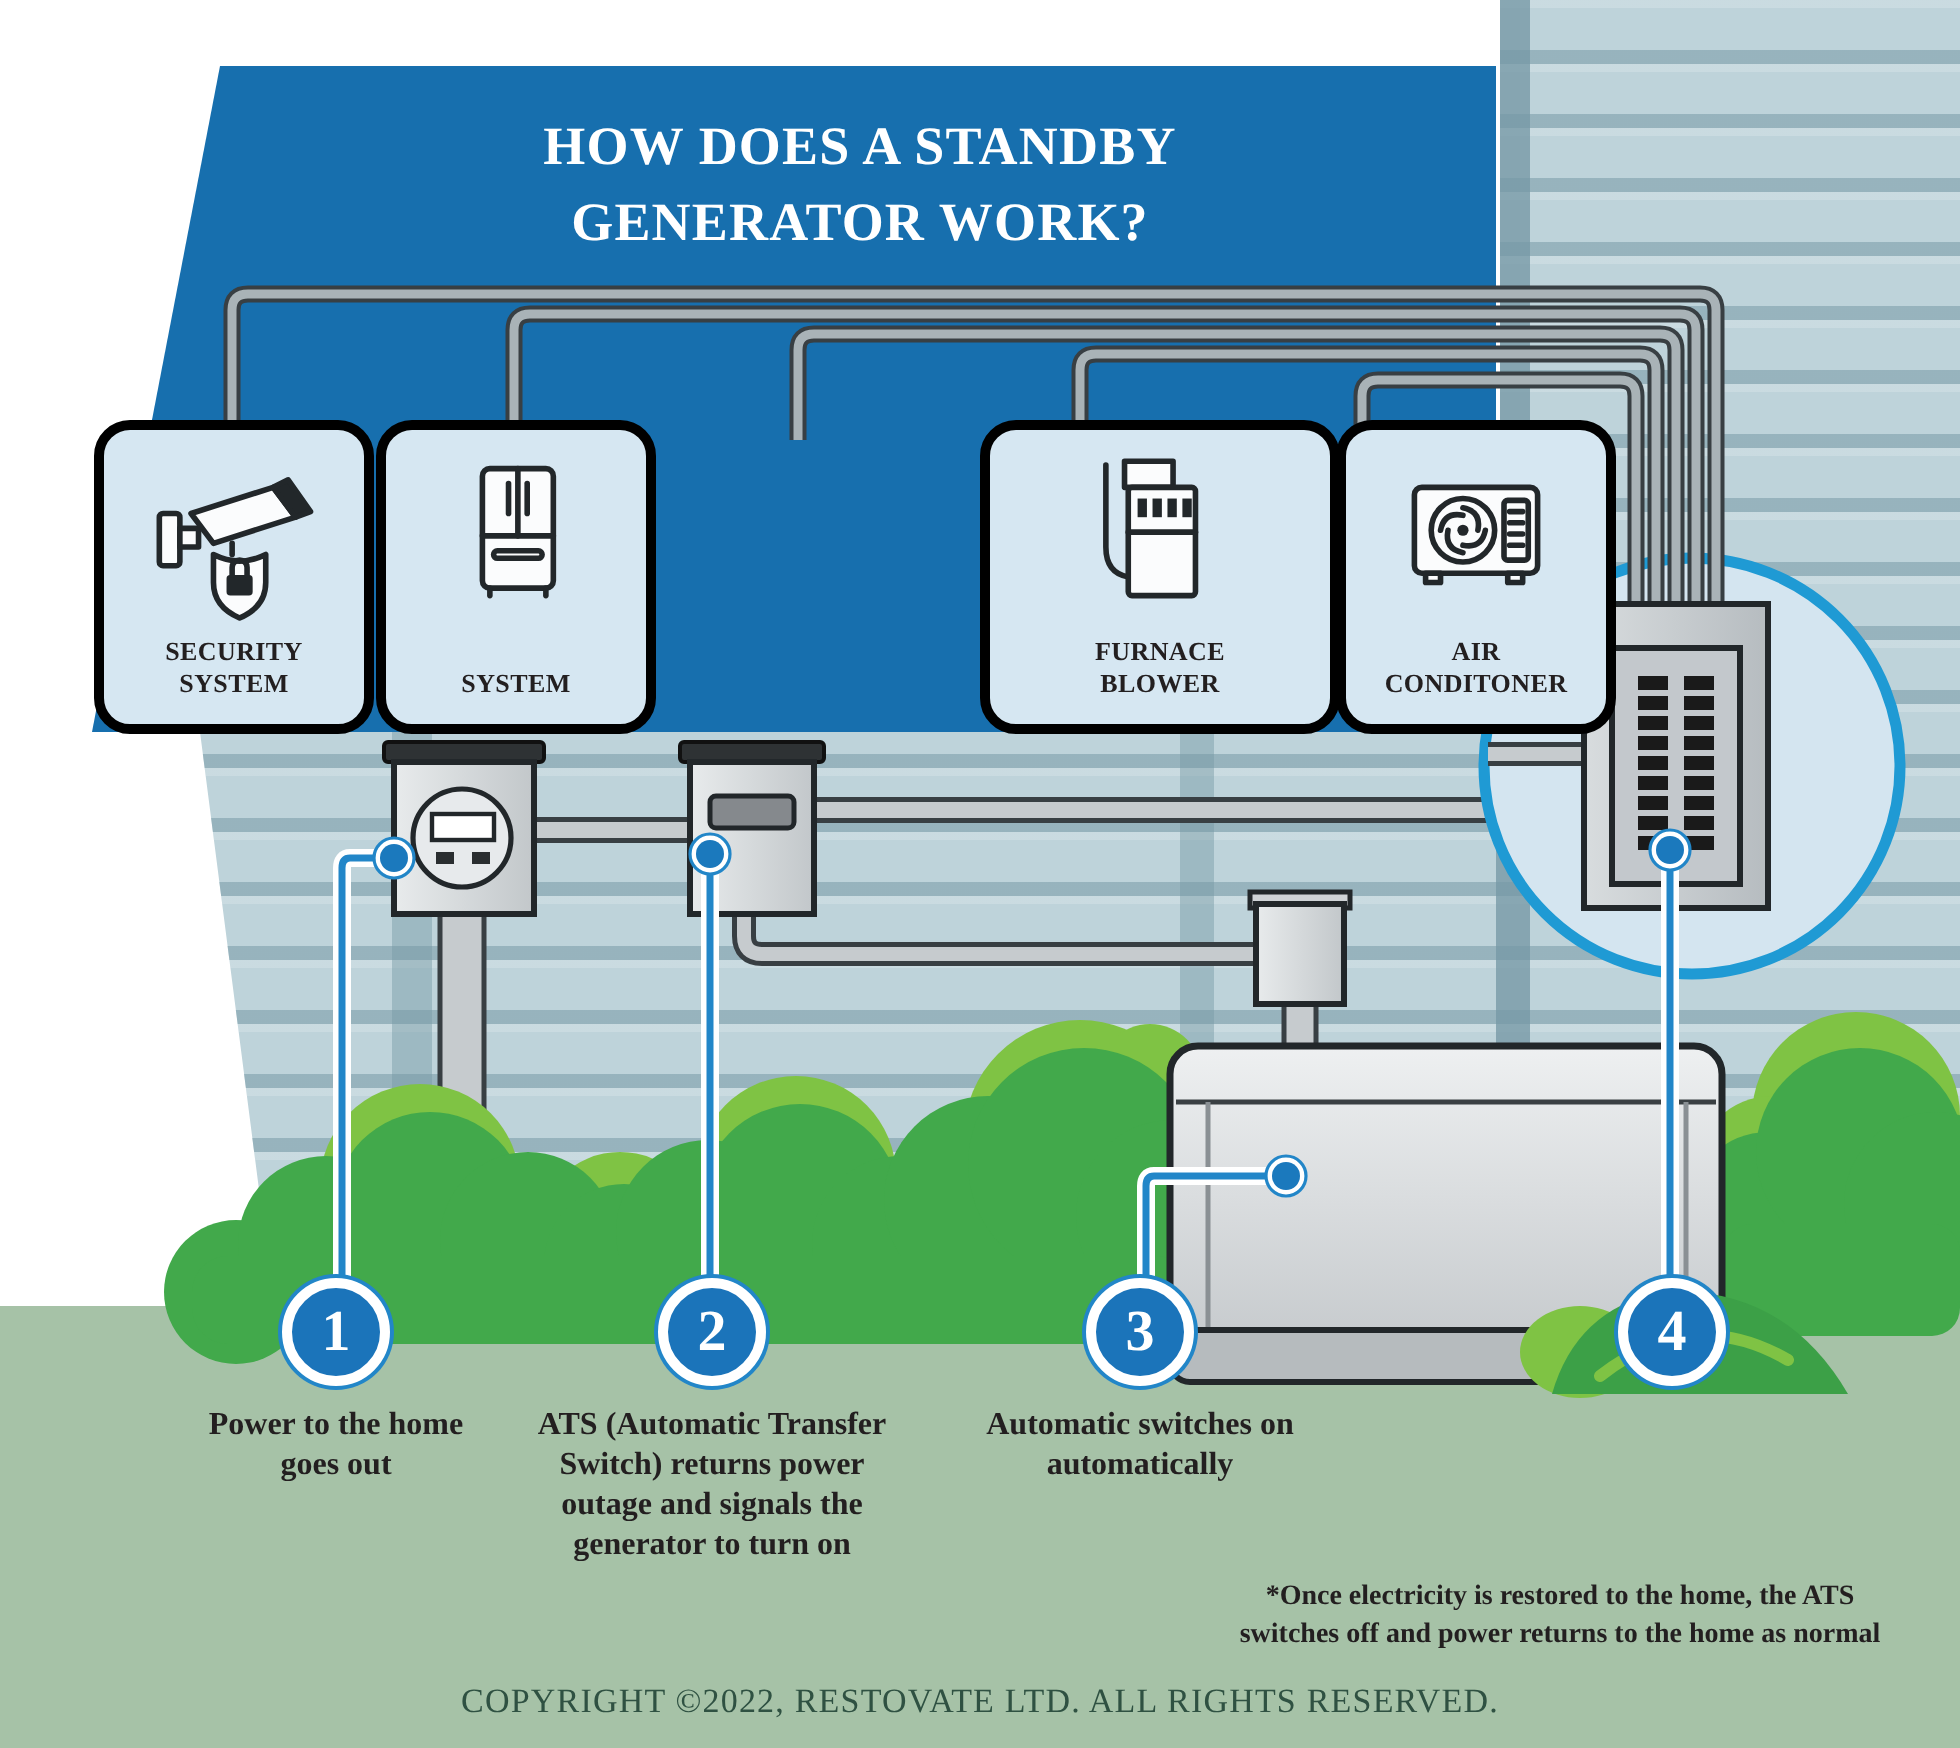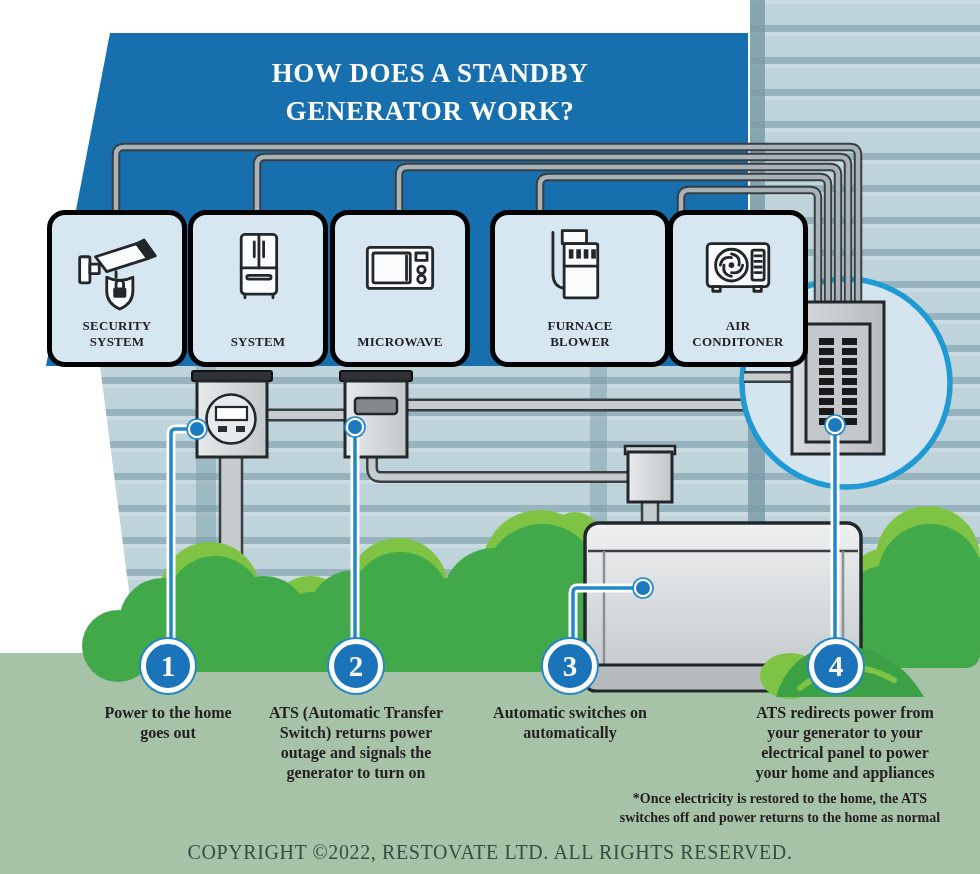--- a/index.html
+++ b/index.html
@@ -38,21 +38,21 @@
         border:5px solid #ffffff;box-shadow:0 0 0 2px #2286c8;color:#ffffff;display:flex;
         align-items:center;justify-content:center;font-size:29px;font-weight:bold;}
   #step-circle-1{left:141px;top:639px;} #step-circle-2{left:329px;top:639px;}
   #step-circle-3{left:543px;top:639px;} #step-circle-4{left:809px;top:639px;}
   .caption{position:absolute;top:703px;width:240px;text-align:center;color:#231f20;
         font-size:16px;font-weight:bold;line-height:20px;white-space:pre-line;}
   #caption-1{left:48px;} #caption-2{left:236px;} #caption-3{left:450px;} #caption-4{left:725px;}
   #footnote{position:absolute;left:560px;top:789px;width:440px;text-align:center;color:#231f20;
         font-size:14px;font-weight:bold;line-height:19px;white-space:pre-line;}
   #copyright{position:absolute;left:0;top:841px;width:980px;text-align:center;color:#2f5142;
-        font-size:20px;letter-spacing:0.6px;}
+        font-size:17px;letter-spacing:0.6px;}
   .ic{stroke:#22272a;stroke-width:3;stroke-linejoin:round;stroke-linecap:round;fill:#fbfcfd;}
   .icf{fill:#22272a;stroke:none;}
   .icl{stroke:#22272a;stroke-width:3;stroke-linecap:round;fill:none;}
 </style>
 </head>
 <body>
 
 <div id="scene">
 
   <div id="wall">
@@ -253,35 +253,20 @@
           <line x1="51" y1="18" x2="51" y2="34"></line>
           <rect x="33" y="54" width="26" height="4" rx="2"></rect>
           <line x1="31" y1="74" x2="31" y2="78"></line>
           <line x1="61" y1="74" x2="61" y2="78"></line>
         </g>
       </svg>
     </span>
     <span class="card-label">SYSTEM</span>
   </div>
 
-  <div class="card" id="card-2">
-    <span class="icon">
-      <svg width="84" height="90" viewBox="0 0 90 90">
-        <g class="ic">
-          <rect x="10" y="24" width="70" height="44" rx="3"></rect>
-          <rect x="16" y="30" width="40" height="32" rx="2"></rect>
-          <line x1="52" y1="33" x2="52" y2="59"></line>
-          <rect x="62" y="30" width="12" height="8"></rect>
-          <circle cx="68" cy="48" r="4"></circle>
-          <circle cx="68" cy="58" r="4"></circle>
-        </g>
-      </svg>
-    </span>
-    <span class="card-label">MICROWAVE</span>
-  </div>
 
   <div class="card" id="card-3">
     <span class="icon">
       <svg width="84" height="90" viewBox="0 0 90 90">
         <g class="ic">
           <path d="M26,6 h26 v14 h-26 z"></path>
           <path class="icl" d="M16,8 v44 q0,14 12,16"></path>
           <rect x="28" y="20" width="36" height="58" rx="2"></rect>
           <line x1="28" y1="44" x2="64" y2="44"></line>
         </g>
@@ -338,22 +323,18 @@
   </div>
 
   <div class="caption" id="caption-1">Power to the home
 goes out</div>
   <div class="caption" id="caption-2">ATS (Automatic Transfer
 Switch) returns power
 outage and signals the
 generator to turn on</div>
   <div class="caption" id="caption-3">Automatic switches on
 automatically</div>
-  <div class="caption" id="caption-4">ATS redirects power from
-your generator to your
-electrical panel to power
-your home and appliances</div>
 
   <div id="footnote">*Once electricity is restored to the home, the ATS
 switches off and power returns to the home as normal</div>
   <div id="copyright">COPYRIGHT ©2022, RESTOVATE LTD. ALL RIGHTS RESERVED.</div>
 
 </div>
 
 </body></html>

